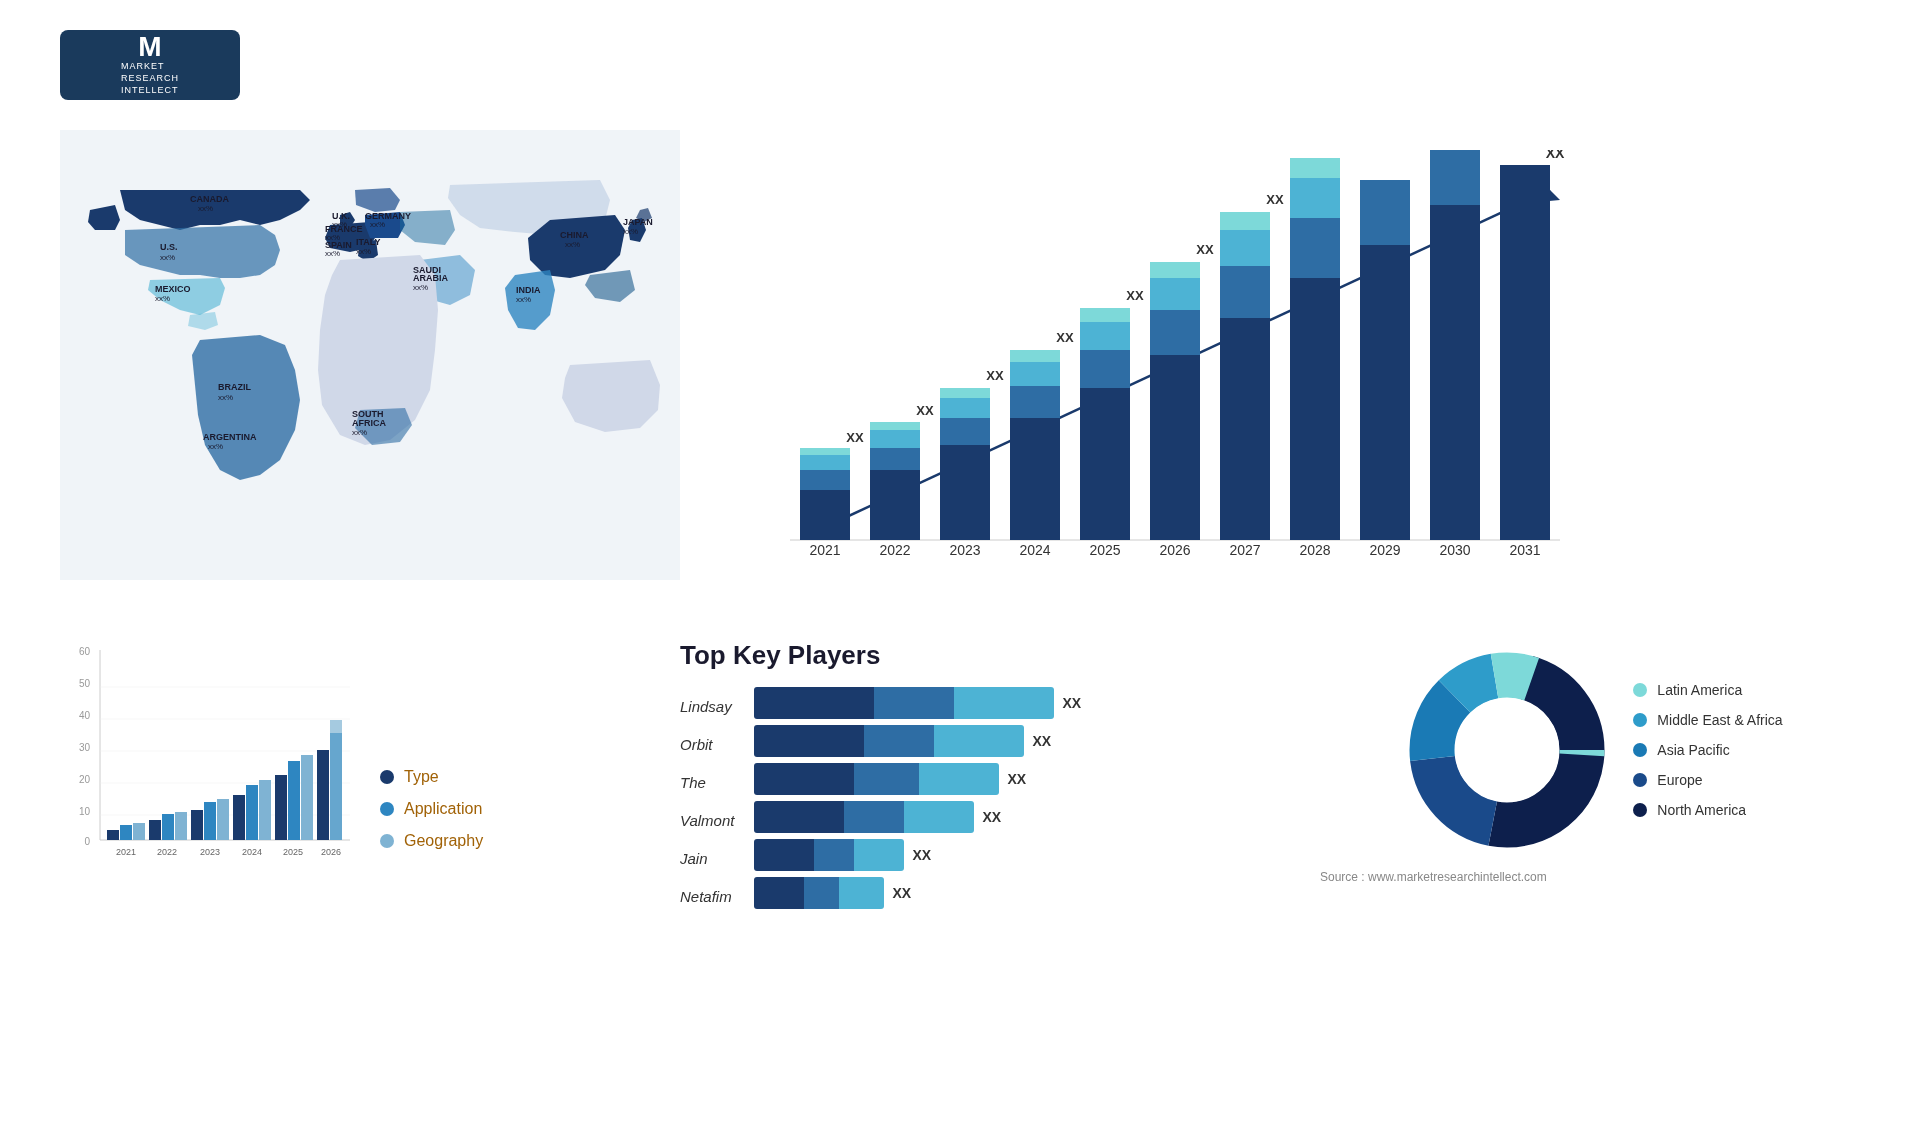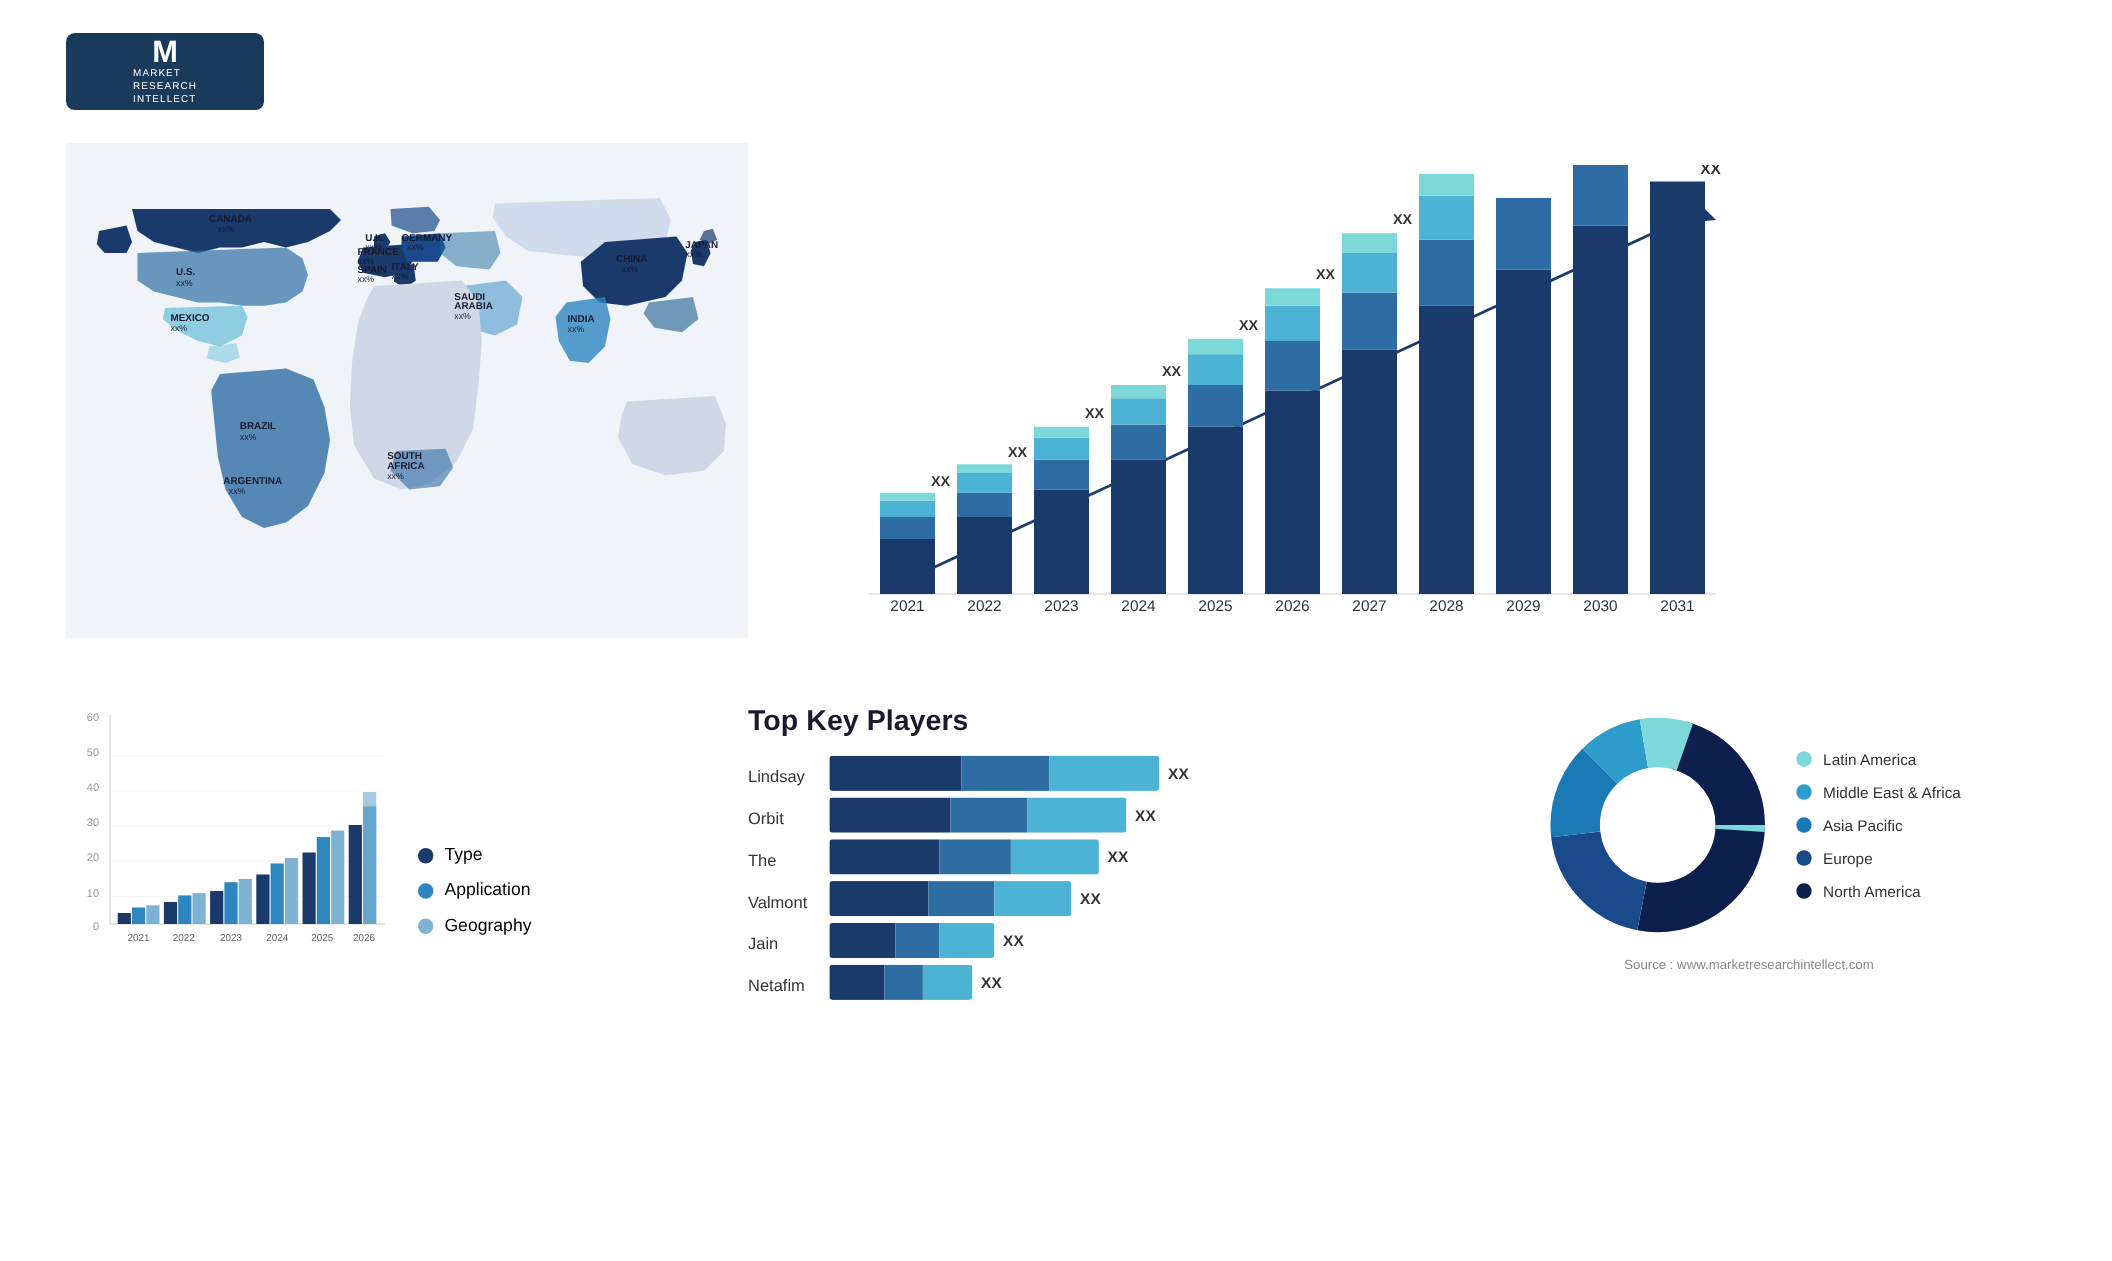--- a/index.html
+++ b/index.html
@@ -131,21 +131,21 @@
     .seg-legend {
       flex: 1;
       padding-bottom: 20px;
     }
     .legend-item {
       display: flex;
       align-items: center;
       gap: 10px;
       margin-bottom: 14px;
       font-size: 16px;
-      color: #000000;
+      color: #a16207;
     }
     .legend-dot {
       width: 14px;
       height: 14px;
       border-radius: 50%;
       flex-shrink: 0;
     }
 
     
     .players-section {
@@ -160,20 +160,21 @@
       flex-direction: column;
       justify-content: space-around;
       padding-bottom: 6px;
     }
     .player-name {
       font-size: 15px;
       color: #333;
       height: 38px;
       display: flex;
       align-items: center;
+      font-style: italic;
     }
     .players-bars {
       flex: 1;
     }
     .player-bar-row {
       display: flex;
       align-items: center;
       margin-bottom: 6px;
     }
     .player-bar-bg {
@@ -220,21 +221,21 @@
       color: #333;
     }
     .reg-dot {
       width: 14px;
       height: 14px;
       border-radius: 50%;
       flex-shrink: 0;
     }
 
     .source-line {
-      text-align: center;
+      text-align: left;
       font-size: 12px;
       color: #888;
       margin-top: 10px;
     }
 
     
     .map-label {
       font-size: 9px;
       font-weight: 700;
       fill: #1a1a2e;

